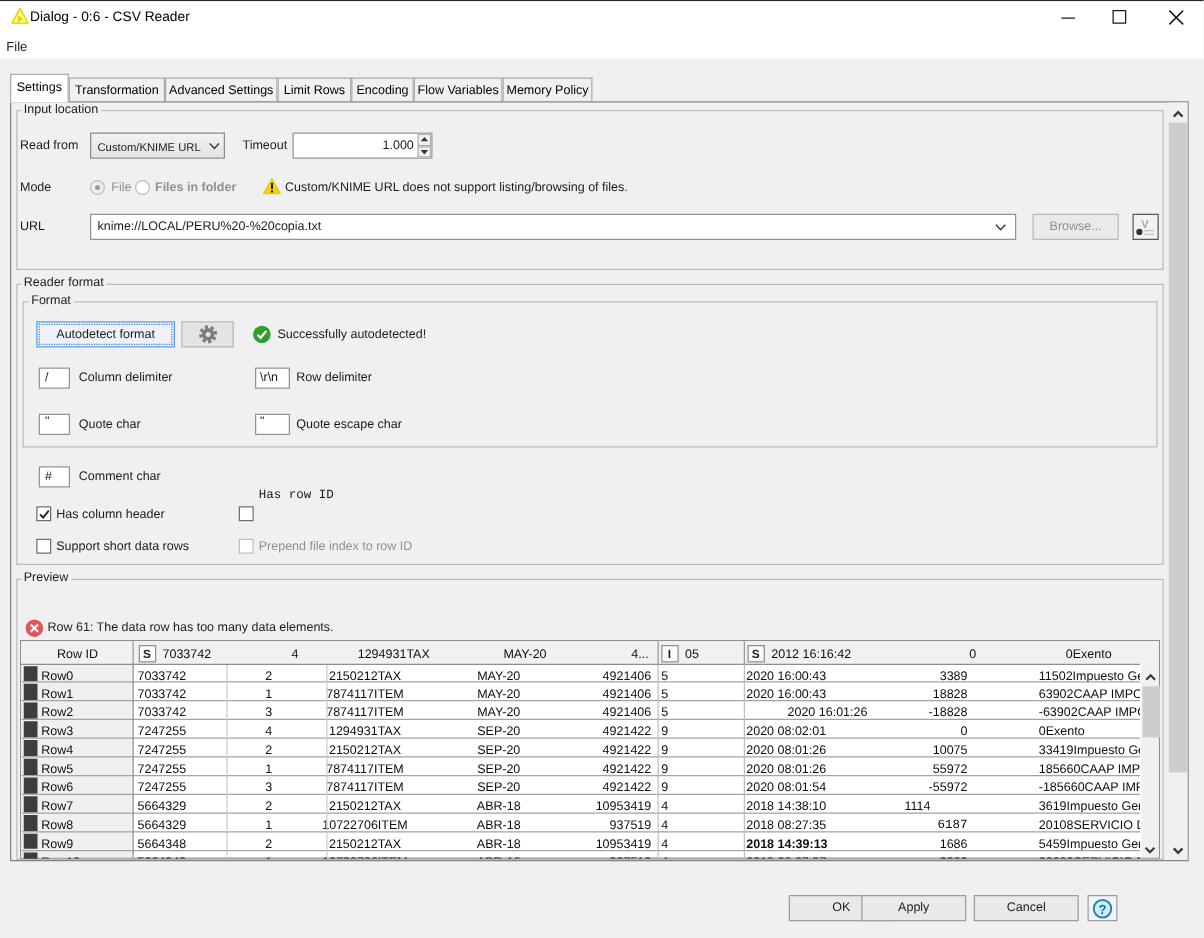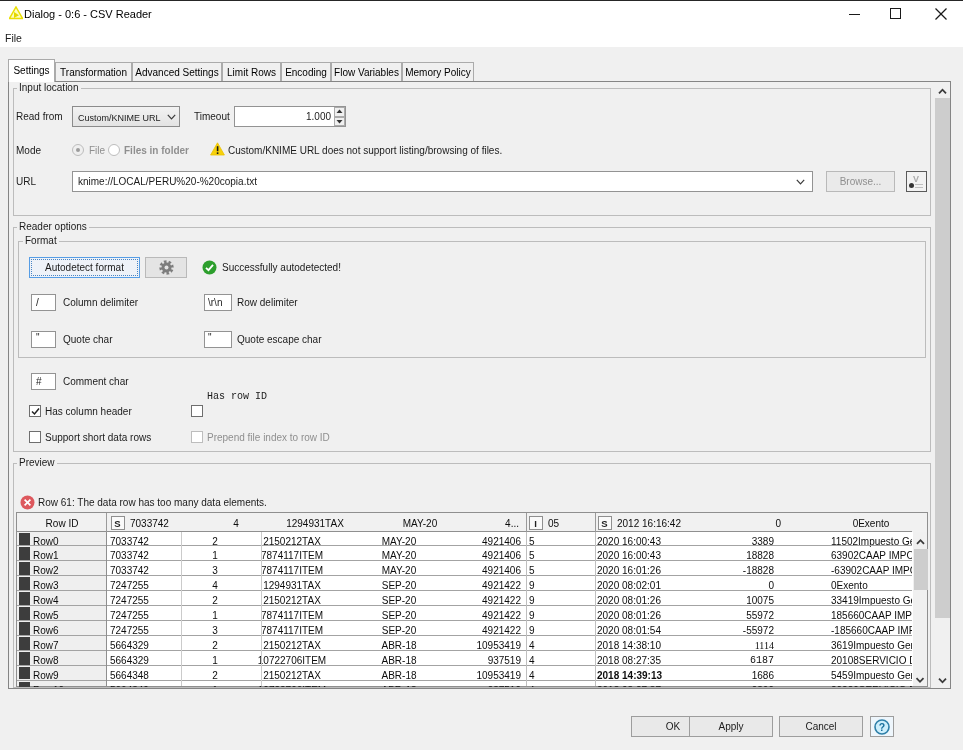--- a/index.html
+++ b/index.html
@@ -76,21 +76,21 @@
 <svg class="abs" style="left:796px;top:179px" width="9" height="6" viewBox="0 0 9 6">
     <polyline points="0.8,0.8 4.5,4.8 8.2,0.8" fill="none" stroke="#3a3a3a" stroke-width="1.2"></polyline>
   </svg>
 <div class="btn" style="left:826px;top:171px;width:69px;height:21px;line-height:19px;color:#8f8f8f;background:#eaeaea;border-color:#b9b9b9;">Browse...</div>
 <div class="abs" style="left:906px;top:171px;width:21px;height:21px;background:#f2f2f2;border:1px solid #5a5a5a;"></div>
 <div class="lbl" style="left:913px;top:173px;font-size:9px;color:#ababab;font-weight:bold;">V</div>
 <div class="abs" style="left:909px;top:183px;width:5px;height:5px;border-radius:50%;background:#333;"></div>
 <div class="abs" style="left:915px;top:184px;width:8px;height:1px;background:#c0c0c0;"></div>
 <div class="abs" style="left:915px;top:187px;width:8px;height:1px;background:#c0c0c0;"></div>
 <div class="grp" style="left:13px;top:227px;width:918px;height:225px;"></div>
-<div class="glbl" style="left:17px;top:222px;">Reader options</div>
+<div class="glbl" style="left:17px;top:222px;">Reader format</div>
 <div class="grp" style="left:18px;top:241px;width:908px;height:117px;"></div>
 <div class="glbl" style="left:23px;top:236px;">Format</div>
 <div class="abs" style="left:29px;top:257px;width:111px;height:21px;background:#eef2f8;border:1px solid #569de5;"></div>
 <div class="abs" style="left:31px;top:259px;width:107px;height:17px;border:1px dotted #4884c4;font-size:10px;text-align:center;line-height:16px;color:#1b1b1b;">Autodetect format</div>
 <div class="abs" style="left:145px;top:257px;width:42px;height:21px;background:#e4e4e4;border:1px solid #b9b9b9;"></div>
 <svg class="abs" style="left:158.5px;top:260px" width="15" height="15" viewBox="0 0 15 15">
 <polygon points="12.50,7.50 12.19,9.23 14.35,10.03 12.66,12.66 11.04,11.04 9.59,12.04 10.56,14.13 7.50,14.80 7.50,12.50 5.77,12.19 4.97,14.35 2.34,12.66 3.96,11.04 2.96,9.59 0.87,10.56 0.20,7.50 2.50,7.50 2.81,5.77 0.65,4.97 2.34,2.34 3.96,3.96 5.41,2.96 4.44,0.87 7.50,0.20 7.50,2.50 9.23,2.81 10.03,0.65 12.66,2.34 11.04,3.96 12.04,5.41 14.13,4.44 14.80,7.50" fill="#7d7d7d"></polygon>
 <circle cx="7.5" cy="7.5" r="2" fill="#e4e4e4"></circle>
 </svg>
 <svg class="abs" style="left:202px;top:260px" width="15" height="15" viewBox="0 0 15 15">
@@ -162,21 +162,21 @@
 <div class="cell" style="left:814px;top:17.9px;">63902CAAP IMPORT</div>
 <div class="hline" style="left:0;top:28.8px;width:895px;"></div>
 <div class="abs" style="left:1.5px;top:30.8px;width:11px;height:12.9px;background:#3d3d3d;"></div>
 <div class="cell" style="left:16px;top:32.8px;">Row2</div>
 <div class="cell" style="left:93px;top:32.8px;">7033742</div>
 <div class="cell" style="left:164px;top:32.8px;width:68px;text-align:center;">3</div>
 <div class="cell" style="left:235px;top:32.8px;width:80px;text-align:center;">7874117ITEM</div>
 <div class="cell" style="left:335px;top:32.8px;width:94px;text-align:center;">MAY-20</div>
 <div class="cell" style="left:424px;top:32.8px;width:80px;text-align:right;">4921406</div>
 <div class="cell" style="left:512px;top:32.8px;">5</div>
-<div class="cell" style="left:580px;top:32.8px;">2020 16:01:26</div>
+<div class="cell" style="left:580px;top:32.8px;padding-left:33px;">2020 16:01:26</div>
 <div class="cell" style="left:677px;top:32.8px;width:80px;text-align:right;">-18828</div>
 <div class="cell" style="left:814px;top:32.8px;">-63902CAAP IMPORT</div>
 <div class="hline" style="left:0;top:43.7px;width:895px;"></div>
 <div class="abs" style="left:1.5px;top:45.7px;width:11px;height:12.9px;background:#3d3d3d;"></div>
 <div class="cell" style="left:16px;top:47.7px;">Row3</div>
 <div class="cell" style="left:93px;top:47.7px;">7247255</div>
 <div class="cell" style="left:164px;top:47.7px;width:68px;text-align:center;">4</div>
 <div class="cell" style="left:235px;top:47.7px;width:80px;text-align:center;">1294931TAX</div>
 <div class="cell" style="left:335px;top:47.7px;width:94px;text-align:center;">SEP-20</div>
 <div class="cell" style="left:424px;top:47.7px;width:80px;text-align:right;">4921422</div>
@@ -223,21 +223,21 @@
 <div class="hline" style="left:0;top:103.30000000000001px;width:895px;"></div>
 <div class="abs" style="left:1.5px;top:105.3px;width:11px;height:12.9px;background:#3d3d3d;"></div>
 <div class="cell" style="left:16px;top:107.3px;">Row7</div>
 <div class="cell" style="left:93px;top:107.3px;">5664329</div>
 <div class="cell" style="left:164px;top:107.3px;width:68px;text-align:center;">2</div>
 <div class="cell" style="left:235px;top:107.3px;width:80px;text-align:center;">2150212TAX</div>
 <div class="cell" style="left:335px;top:107.3px;width:94px;text-align:center;">ABR-18</div>
 <div class="cell" style="left:424px;top:107.3px;width:80px;text-align:right;">10953419</div>
 <div class="cell" style="left:512px;top:107.3px;">4</div>
 <div class="cell" style="left:580px;top:107.3px;">2018 14:38:10</div>
-<div class="cell" style="left:677px;top:107.3px;width:80px;text-align:right;font-family:Liberation Serif, serif;">1114</div>
+<div class="cell" style="left:677px;top:107.3px;width:80px;text-align:center;">1114</div>
 <div class="cell" style="left:814px;top:107.3px;">3619Impuesto General</div>
 <div class="hline" style="left:0;top:118.2px;width:895px;"></div>
 <div class="abs" style="left:1.5px;top:120.2px;width:11px;height:12.9px;background:#3d3d3d;"></div>
 <div class="cell" style="left:16px;top:122.2px;">Row8</div>
 <div class="cell" style="left:93px;top:122.2px;">5664329</div>
 <div class="cell" style="left:164px;top:122.2px;width:68px;text-align:center;">1</div>
 <div class="cell" style="left:235px;top:122.2px;width:80px;text-align:center;">10722706ITEM</div>
 <div class="cell" style="left:335px;top:122.2px;width:94px;text-align:center;">ABR-18</div>
 <div class="cell" style="left:424px;top:122.2px;width:80px;text-align:right;">937519</div>
 <div class="cell" style="left:512px;top:122.2px;">4</div>

